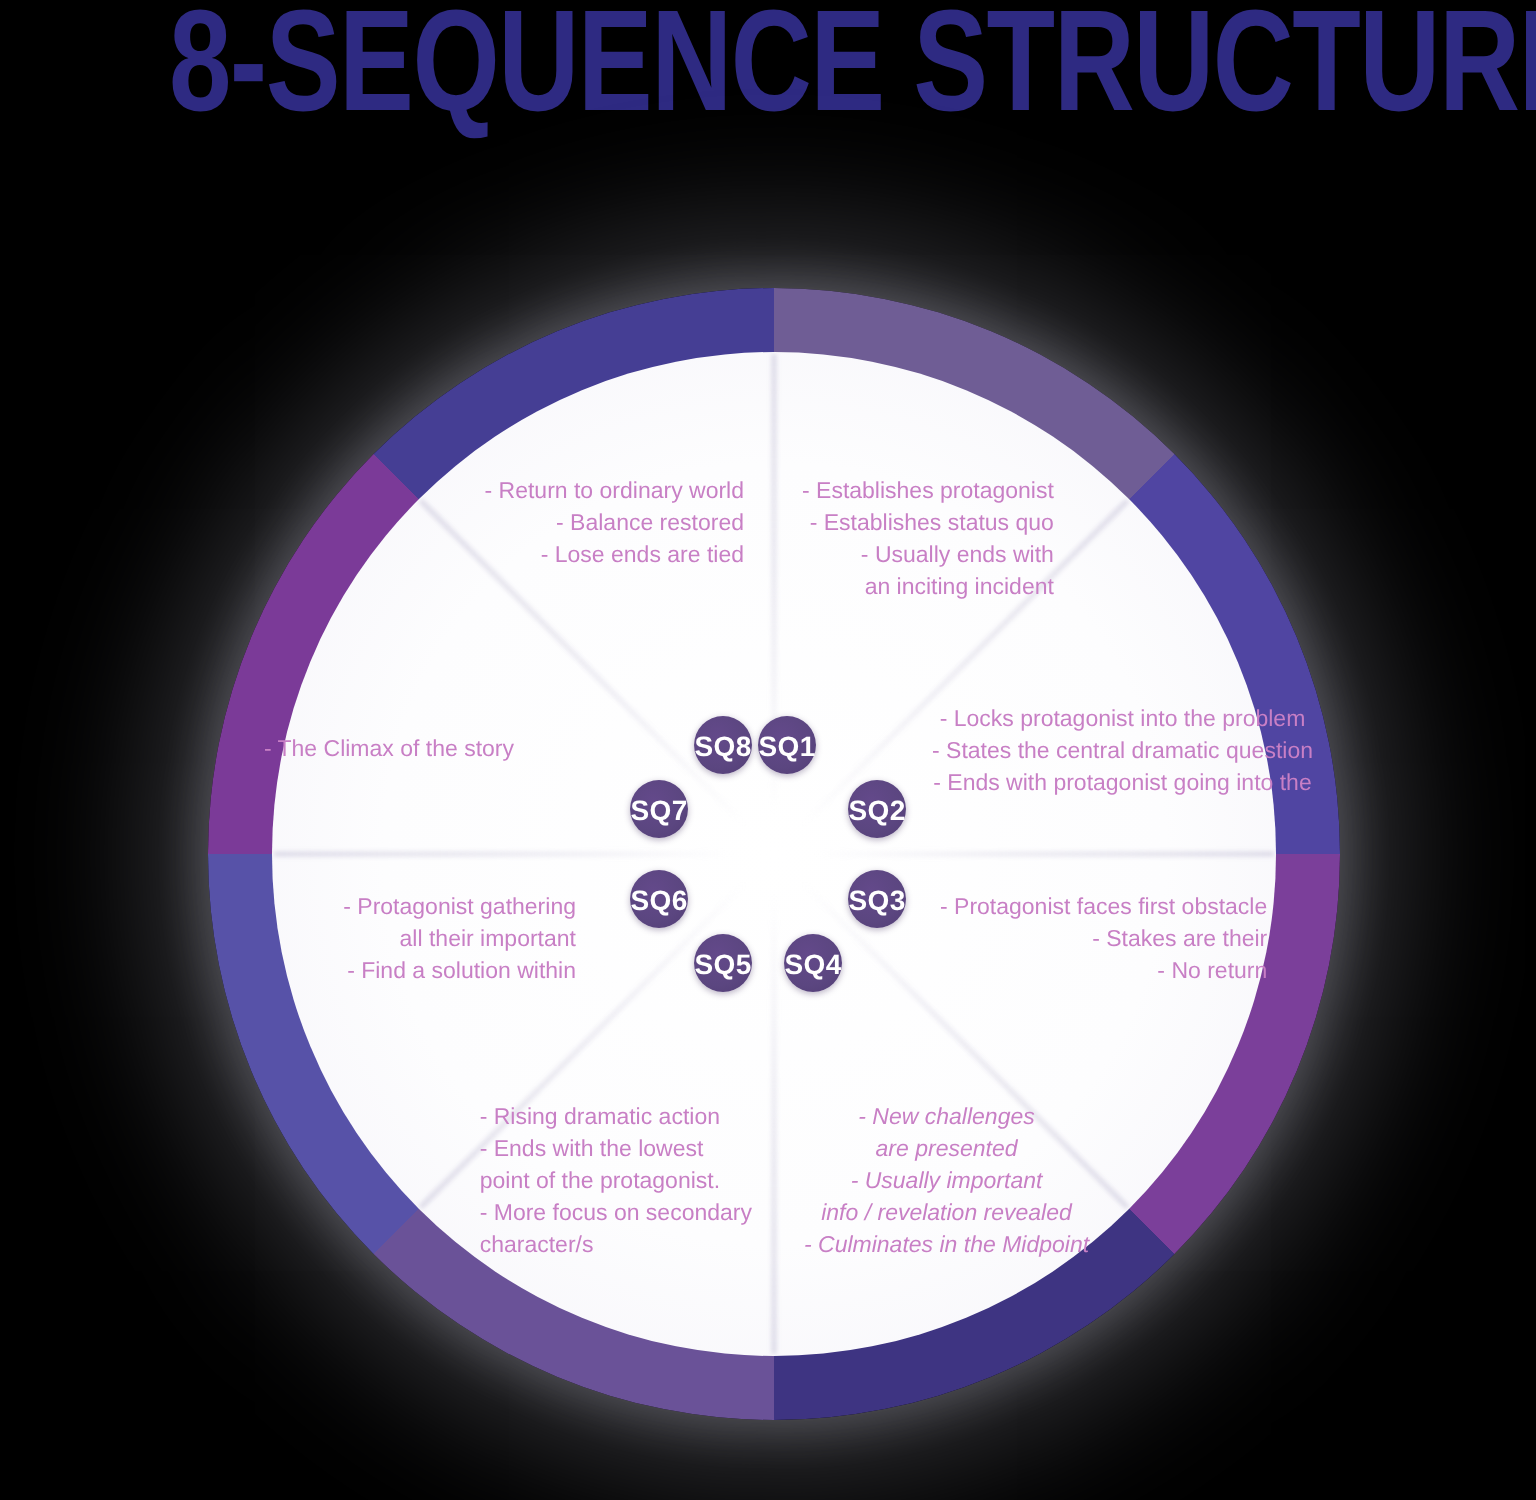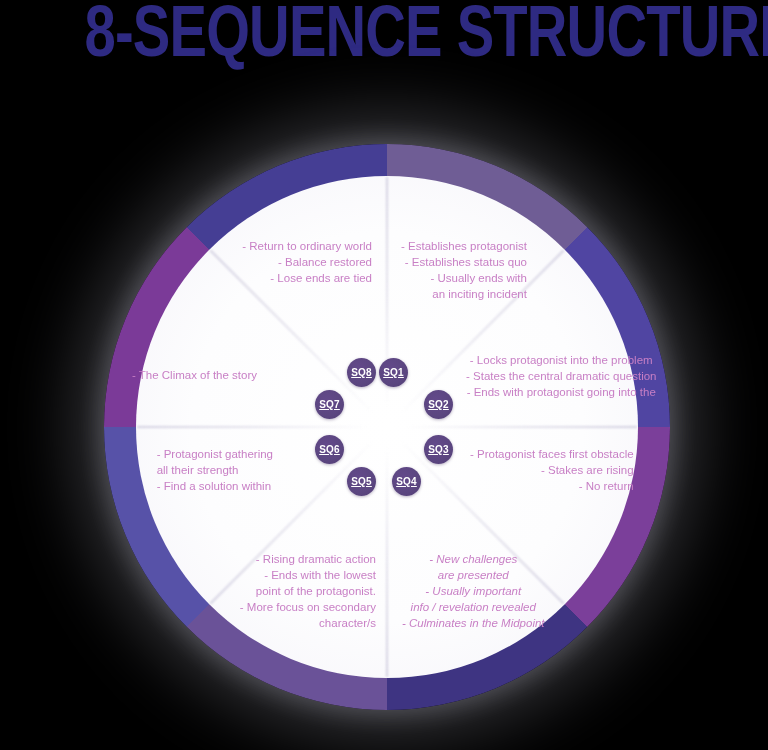--- a/index.html
+++ b/index.html
@@ -65,26 +65,25 @@
   .spoke.r225{transform:rotate(225deg);}
   .spoke.r270{transform:rotate(270deg);}
   .spoke.r315{transform:rotate(315deg);}
   
   .badge{
     position:absolute;
     width:29px;height:29px;
     border-radius:50%;
     background:radial-gradient(circle at 40% 35%, #63498a 0%, #5b4680 60%, #523d75 100%);
     color:#fff;
-    font-size:10px;
+    font-size:14px;
     font-weight:bold;
     display:flex;align-items:center;justify-content:center;
     box-shadow:0 1px 3px rgba(60,40,90,0.35);
     letter-spacing:0.2px;
-    text-decoration:underline;
   }
   .b-sq1{left:379px;top:358px;}
   .b-sq2{left:424px;top:390px;}
   .b-sq3{left:424px;top:435px;}
   .b-sq4{left:392px;top:467px;}
   .b-sq5{left:347px;top:467px;}
   .b-sq6{left:315px;top:435px;}
   .b-sq7{left:315px;top:390px;}
   .b-sq8{left:347px;top:358px;}
   
@@ -92,22 +91,22 @@
     position:absolute;
     color:#c87fc5;
     font-size:11.5px;
     line-height:16px;
     white-space:nowrap;
   }
   .txt-sq1{left:401px;top:238px;text-align:right;}
   .txt-sq2{left:466px;top:352px;text-align:center;}
   .txt-sq3{left:470px;top:446px;text-align:right;}
   .txt-sq4{left:402px;top:551px;text-align:center;font-style:italic;}
-  .txt-sq5{right:392px;top:551px;text-align:right;}
-  .txt-sq6{right:495px;top:446px;text-align:left;}
+  .txt-sq5{right:392px;top:551px;}
+  .txt-sq6{right:480px;top:446px;text-align:right;}
   .txt-sq7{right:511px;top:367px;text-align:right;}
   .txt-sq8{right:396px;top:238px;text-align:right;}
 </style>
 </head>
 <body>
 
 <div class="stage">
 
   <h1 class="page-title">8-SEQUENCE STRUCTURE</h1>
 
@@ -143,21 +142,21 @@
     </div>
 
     <div class="txt txt-sq2">
       <div>- Locks protagonist into the problem</div>
       <div>- States the central dramatic question</div>
       <div>- Ends with protagonist going into the</div>
     </div>
 
     <div class="txt txt-sq3">
       <div>- Protagonist faces first obstacle</div>
-      <div>- Stakes are rising</div>
+      <div>- Stakes are their</div>
       <div>- No return</div>
     </div>
 
     <div class="txt txt-sq4">
       <div>- New challenges</div>
       <div>are presented</div>
       <div>- Usually important</div>
       <div>info / revelation revealed</div>
       <div>- Culminates in the Midpoint</div>
     </div>
@@ -165,21 +164,21 @@
     <div class="txt txt-sq5">
       <div>- Rising dramatic action</div>
       <div>- Ends with the lowest</div>
       <div>point of the protagonist.</div>
       <div>- More focus on secondary</div>
       <div>character/s</div>
     </div>
 
     <div class="txt txt-sq6">
       <div>- Protagonist gathering</div>
-      <div>all their strength</div>
+      <div>all their important</div>
       <div>- Find a solution within</div>
     </div>
 
     <div class="txt txt-sq7">
       <div>- The Climax of the story</div>
     </div>
 
     <div class="txt txt-sq8">
       <div>- Return to ordinary world</div>
       <div>- Balance restored</div>

